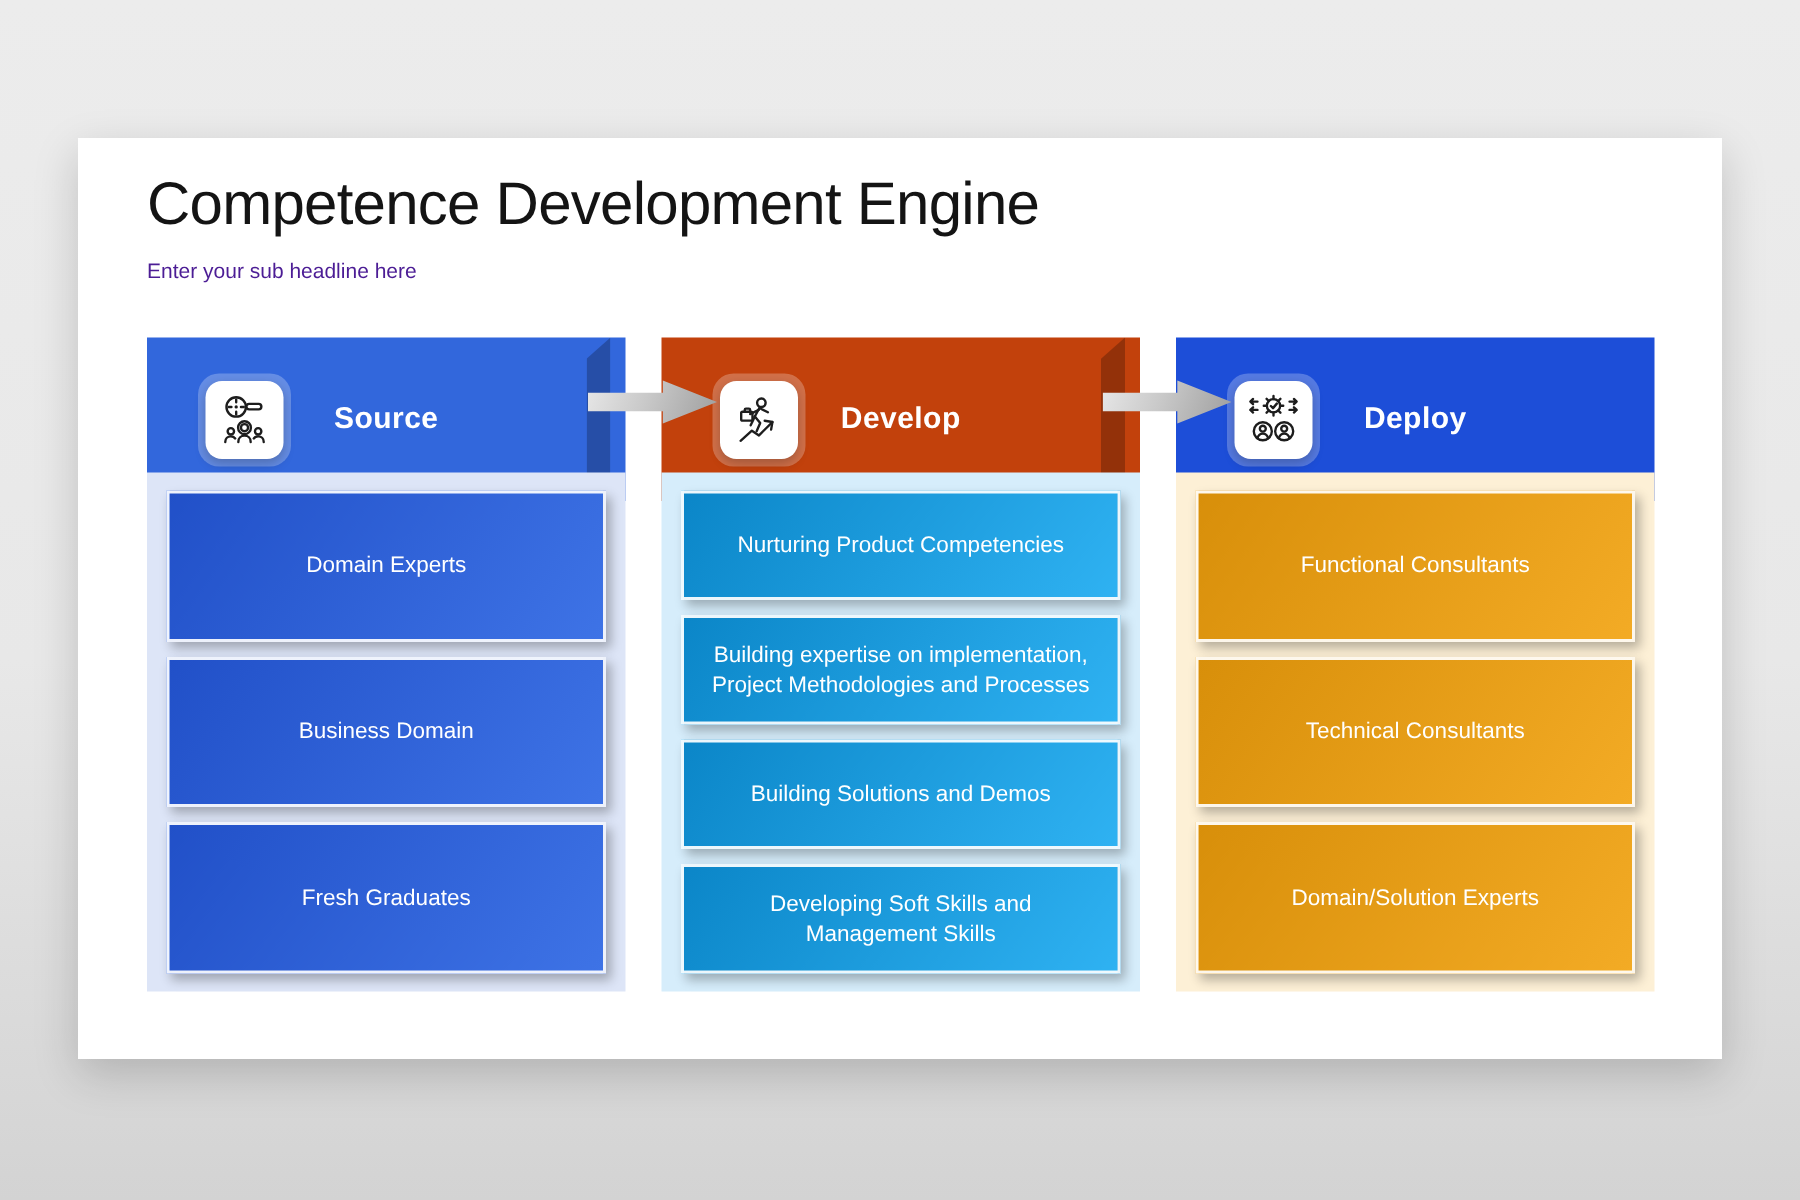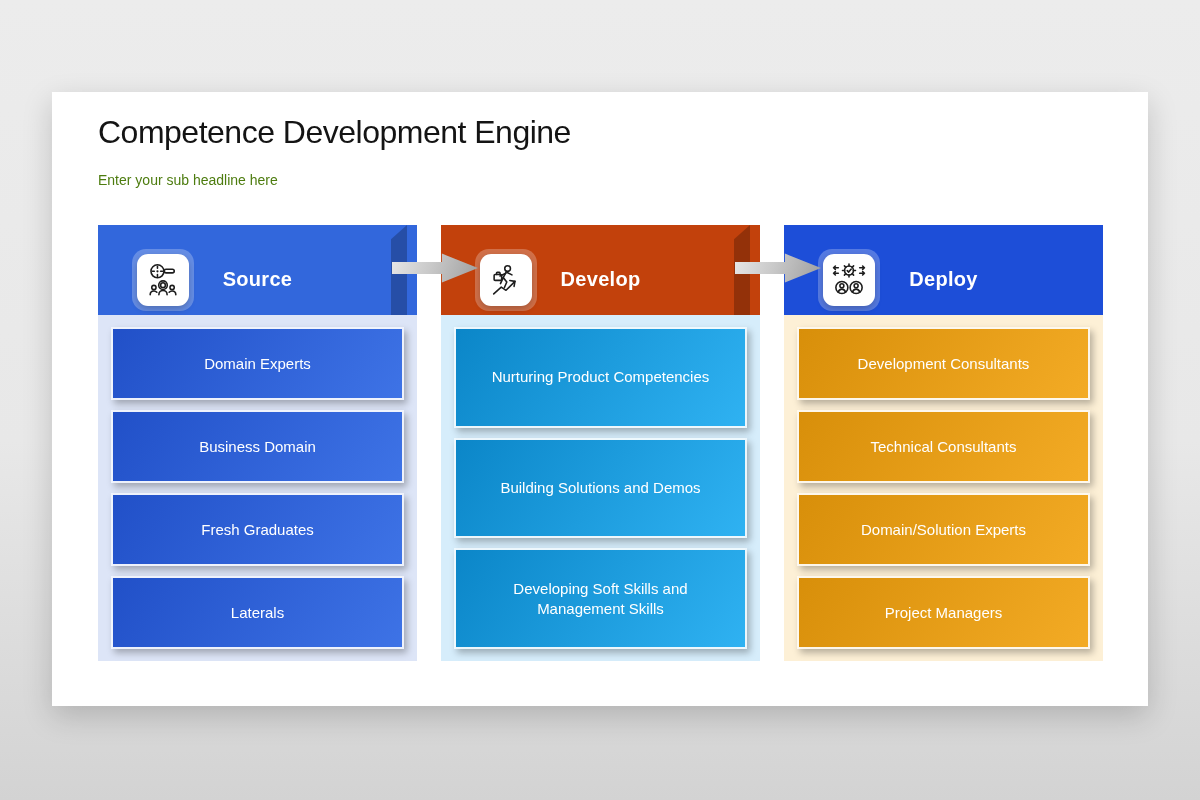--- a/index.html
+++ b/index.html
@@ -7,25 +7,25 @@
     position:relative;width:1200px;height:800px;overflow:hidden;
     background:linear-gradient(180deg,#ececec 0%,#e8e8e8 55%,#d3d3d3 100%);
     font-family:"Liberation Sans",sans-serif;
   }
   .slide{
     position:absolute;left:52px;top:92px;width:1096px;height:614px;
     background:#ffffff;box-shadow:0 10px 28px rgba(0,0,0,.18);
   }
   .title{
     position:absolute;left:46px;top:22px;margin:0;
-    font-size:32px;font-weight:500;color:#141414;letter-spacing:-.5px;
+    font-size:40px;font-weight:500;color:#141414;letter-spacing:-.5px;
   }
   .subtitle{
     position:absolute;left:46px;top:80px;margin:0;
-    font-size:14px;color:#4d7c0f;
+    font-size:14px;color:#4c1d95;
   }
   .col{position:absolute;width:319px;top:0;height:614px;}
   .col-source{left:46px;}
   .col-develop{left:389px;}
   .col-deploy{left:732px;}
   .hdr{
     position:absolute;top:133px;left:0;right:0;height:109px;
     display:flex;align-items:center;
   }
   .col-source .hdr{background:#3267dc;}
@@ -109,23 +109,20 @@
       <div class="panel">
         <div class="item">
             <span>Domain Experts</span>
           </div>
         <div class="item">
             <span>Business Domain</span>
           </div>
         <div class="item">
             <span>Fresh Graduates</span>
           </div>
-        <div class="item">
-            <span>Laterals</span>
-          </div>
       </div>
     </div>
 
     <div class="col col-develop">
       <div class="hdr">
         <span class="fold"></span>
         <div class="icon-halo">
           <div class="icon-box">
             <svg width="38" height="38" viewBox="0 0 48 48" fill="none" stroke="#1d1d1d" stroke-width="2" stroke-linecap="round" stroke-linejoin="round">
               <path d="M8.5 41.5 18 33l6 4 11.3-11.3"></path>
@@ -139,20 +136,23 @@
               <path d="M20.5 21l4.5 5.5-3 7"></path>
               <path d="M20.5 21l-3.5 7.5"></path>
             </svg>
           </div>
         </div>
         <span class="hdr-label">Develop</span>
       </div>
       <div class="panel">
         <div class="item">
             <span>Nurturing Product Competencies</span>
+          </div>
+        <div class="item">
+            <span>Building expertise on implementation, Project Methodologies and Processes</span>
           </div>
         <div class="item">
             <span>Building Solutions and Demos</span>
           </div>
         <div class="item">
             <span>Developing Soft Skills and Management Skills</span>
           </div>
       </div>
     </div>
 
@@ -172,30 +172,27 @@
               <circle cx="33" cy="33.5" r="7.6"></circle>
               <circle cx="33" cy="31.3" r="2.5"></circle>
               <path d="M28.4 39.5c.7-2.6 2.5-4 4.6-4s3.9 1.4 4.6 4"></path>
             </svg>
           </div>
         </div>
         <span class="hdr-label">Deploy</span>
       </div>
       <div class="panel">
         <div class="item">
-            <span>Development Consultants</span>
+            <span>Functional Consultants</span>
           </div>
         <div class="item">
             <span>Technical Consultants</span>
           </div>
         <div class="item">
             <span>Domain/Solution Experts</span>
-          </div>
-        <div class="item">
-            <span>Project Managers</span>
           </div>
       </div>
     </div>
 
     <div class="flow-arrow arrow-1"></div>
     <div class="flow-arrow arrow-2"></div>
 
   </div>
 </div>
 

